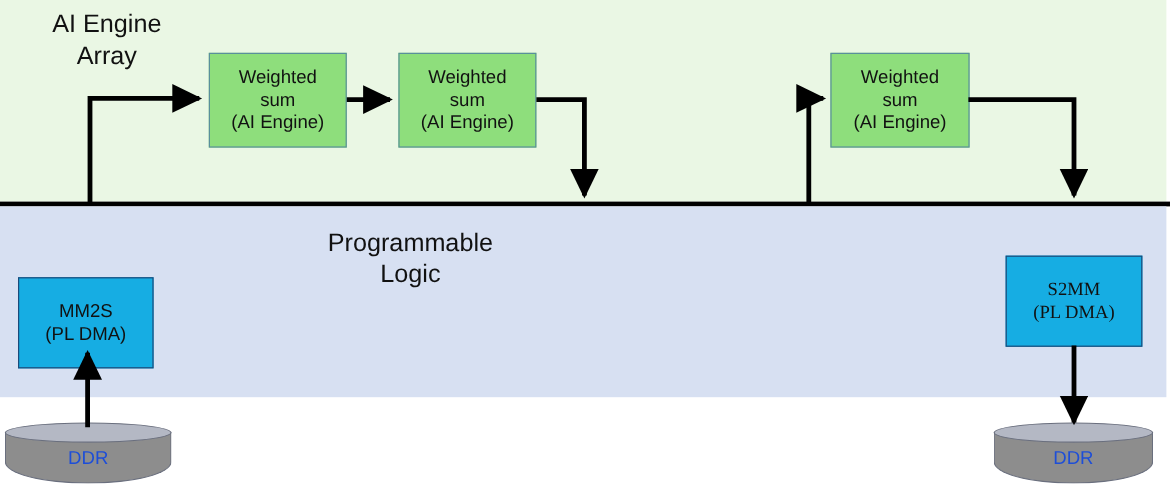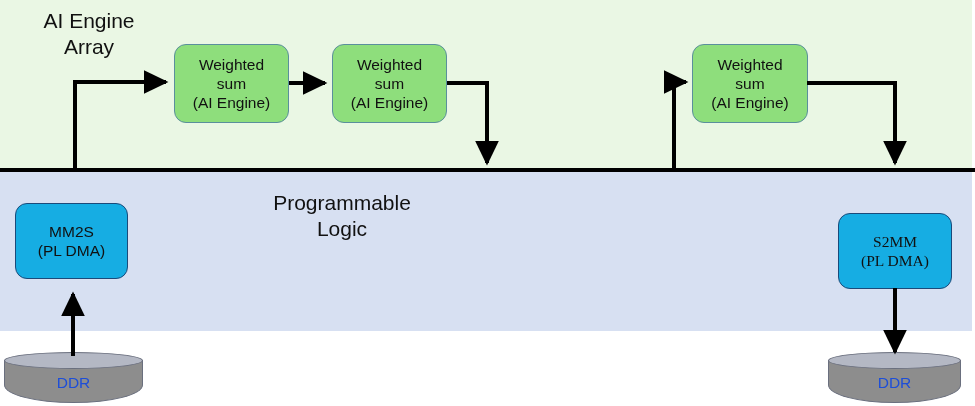--- a/index.html
+++ b/index.html
@@ -59,21 +59,21 @@
   }
   #pl-label {
     left: 252px;
     top: 190px;
     width: 180px;
   }
   
   .node {
     position: absolute;
     box-sizing: border-box;
-    border-radius: 12px;
+    border-radius: 0;
     display: flex;
     align-items: center;
     justify-content: center;
     text-align: center;
     color: #111111;
     line-height: 19px;
     white-space: pre-line;
     z-index: 5;
   }
   .node.aie {
@@ -200,21 +200,21 @@
 sum
 (AI Engine)</span>
   </div>
 
   <div class="node aie" style="left:692px; top:44px; width:116px; height:79px;">
     <span>Weighted
 sum
 (AI Engine)</span>
   </div>
 
-  <div class="node pl" style="left:15px; top:203px; width:113px; height:76px;">
+  <div class="node pl" style="left:15px; top:231px; width:113px; height:76px;">
     <span>MM2S
 (PL DMA)</span>
   </div>
 
 
   <div class="node pl" style="left:838px; top:213px; width:114px; height:76px;font-family:Liberation Serif, serif;">
     <span>S2MM
 (PL DMA)</span>
   </div>
 

